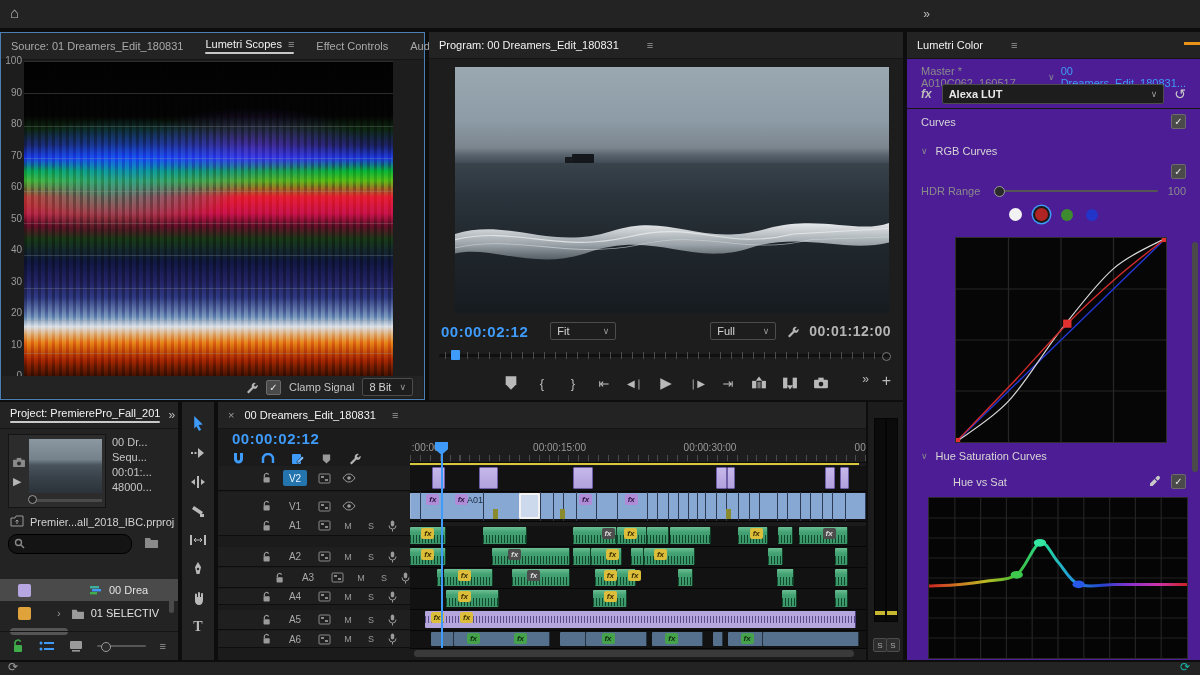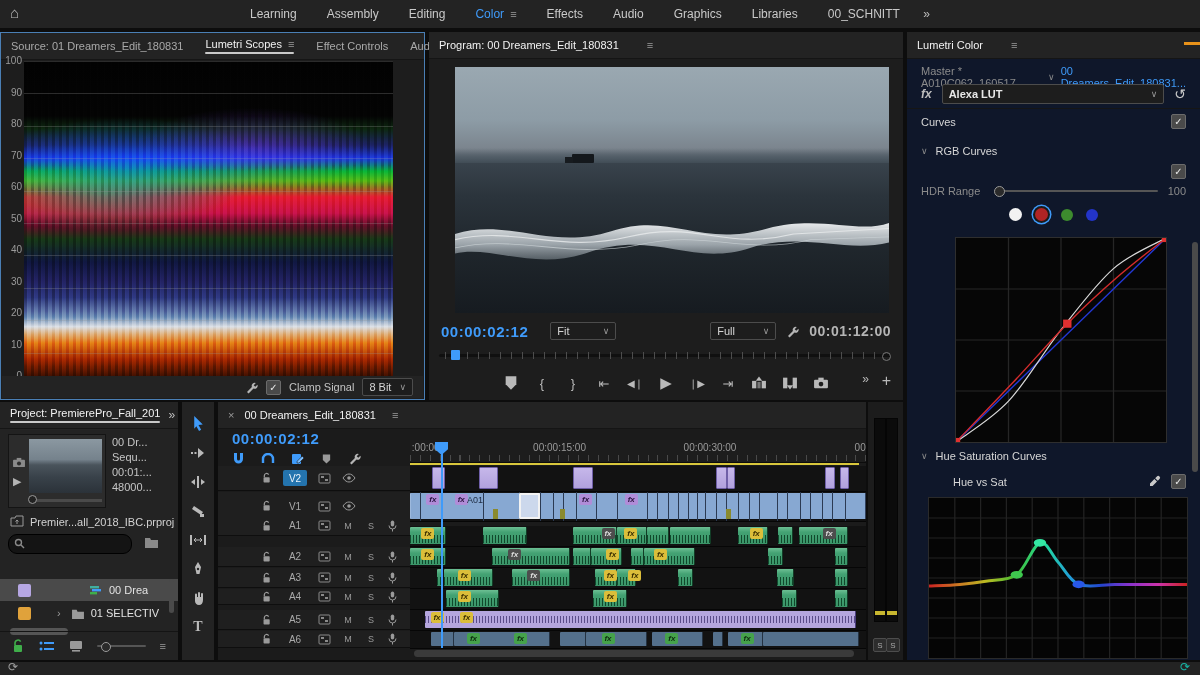--- a/index.html
+++ b/index.html
@@ -72,21 +72,21 @@
   #prog-ctrl{position:absolute;left:0;right:0;top:286px;height:26px;display:flex;align-items:center;padding:0 12px;box-sizing:border-box;}
   .tc-blue{color:#3f9bfa;font-weight:bold;font-size:15px;letter-spacing:.5px;}
   .tc-gray{color:#b5b5b5;font-weight:bold;font-size:15px;letter-spacing:.5px;}
   #prog-scrub{position:absolute;left:10px;right:12px;top:316px;height:14px;}
   .scrubline{position:absolute;left:0;right:0;top:6px;height:3px;background:#101010;border-radius:2px;}
   .scrubticks{position:absolute;left:6px;right:6px;top:4px;height:7px;
      background:repeating-linear-gradient(90deg,#4d4d4d 0 1px,transparent 1px 11px);}
   #prog-transport{position:absolute;left:0;right:0;top:336px;height:30px;display:flex;align-items:center;justify-content:center;gap:15px;color:#b9b9b9;}
   .trico{display:inline-flex;align-items:center;justify-content:center;width:16px;height:16px;font-size:13px;color:#b9b9b9;}
   
-  #lum-panel{left:907px;top:32px;width:293px;height:628px;background:#0f172a;}
+  #lum-panel{left:907px;top:32px;width:293px;height:628px;background:#4c1d95;}
   .lumrow{position:absolute;left:14px;right:14px;display:flex;align-items:center;}
   .blue-link{color:#3f9bfa;}
   .gray-d{color:#8b8b8b;}
   .slider-line{height:2px;background:#555;flex:1;border-radius:1px;position:relative;}
   .slider-knob{position:absolute;left:0;top:-4px;width:9px;height:9px;border-radius:50%;background:#2a2a2a;border:1.5px solid #9a9a9a;}
   .dot{width:13px;height:13px;border-radius:50%;display:inline-block;}
   #rgb-graph{position:absolute;left:48px;top:205px;width:210px;height:204px;background:#060606;border:1px solid #2e2e2e;}
   #hue-graph{position:absolute;left:21px;top:465px;width:258px;height:160px;background:#050505;border:1px solid #2a2a2a;}
   #lum-scroll{position:absolute;right:2px;top:210px;width:6px;height:230px;background:#4a4a4a;border-radius:3px;}
   .fx-glyph{font-style:italic;font-weight:bold;color:#bdbdbd;font-size:12px;}
@@ -148,31 +148,20 @@
   
   #bottombar{position:absolute;left:0;top:662px;width:1200px;height:13px;background:#232323;}
   svg{display:block;}
 </style>
 </head>
 <body>
 <div id="app">
 
 <div id="topbar">
   <span class="abs" style="left:10px;top:4px;font-size:15px;color:#bdbdbd;">⌂</span>
-  <div id="ws-tabs">
-        <span class="wstab">Learning</span>
-        <span class="wstab">Assembly</span>
-        <span class="wstab">Editing</span>
-        <span class="wstab active">Color<span class="menu-glyph">≡</span></span>
-        <span class="wstab">Effects</span>
-        <span class="wstab">Audio</span>
-        <span class="wstab">Graphics</span>
-        <span class="wstab">Libraries</span>
-        <span class="wstab">00_SCHNITT</span>
-      </div>
   <span class="ovf" style="margin-right:270px;">»</span>
 </div>
 
 <div id="src-panel" class="panel">
   <div class="ptabbar" id="src-tabs">
         <span class="ptab"><span>Source: 01 Dreamers_Edit_180831</span></span>
         <span class="ptab active"><span>Lumetri Scopes</span><span class="menu-glyph">≡</span><div class="ul"></div></span>
         <span class="ptab"><span>Effect Controls</span></span>
         <span class="ptab"><span>Aud</span></span>
         <span class="ovf">»</span>
@@ -719,21 +708,21 @@
           <div class="clip green" style="left: 39.7%; width: 6.7%;"></div>
           <div class="clip green" style="left: 48.4%; width: 2.9%;"></div>
           <div class="clip green" style="left: 51.3%; width: 11.2%;"></div>
           <div class="clip green" style="left: 78.6%; width: 3.3%;"></div>
           <div class="clip green" style="left: 93.3%; width: 2.7%;"></div>
           <span class="fxb y" style="left: 2.5%;">fx</span>
           <span class="fxb g" style="left: 21.5%;">fx</span>
           <span class="fxb y" style="left: 43%;">fx</span>
           <span class="fxb y" style="left: 53.5%;">fx</span>
         </div>
-        <div class="track-head" style="top: 166px; height: 20px;">
+        <div class="track-head" style="top: 166px; height: 20px; justify-content: flex-end;">
           <svg width="10" height="12" viewBox="0 0 13 14">
             <path d="M3 6V4a3 3 0 0 1 5.6-1.4" stroke="#9a9a9a" stroke-width="1.6" fill="none"></path>
             <rect x="2" y="6" width="8" height="7" rx="1" fill="#9a9a9a"></rect>
           </svg>
           <span class="tname">A3</span>
           <span>
             <svg width="13" height="11" viewBox="0 0 13 11">
               <rect x="1" y="1" width="11" height="9" rx="1" fill="none" stroke="#8a8a8a"></rect>
               <rect x="3" y="3" width="3" height="2" fill="#8a8a8a"></rect>
               <rect x="7" y="6" width="3" height="2" fill="#8a8a8a"></rect>

